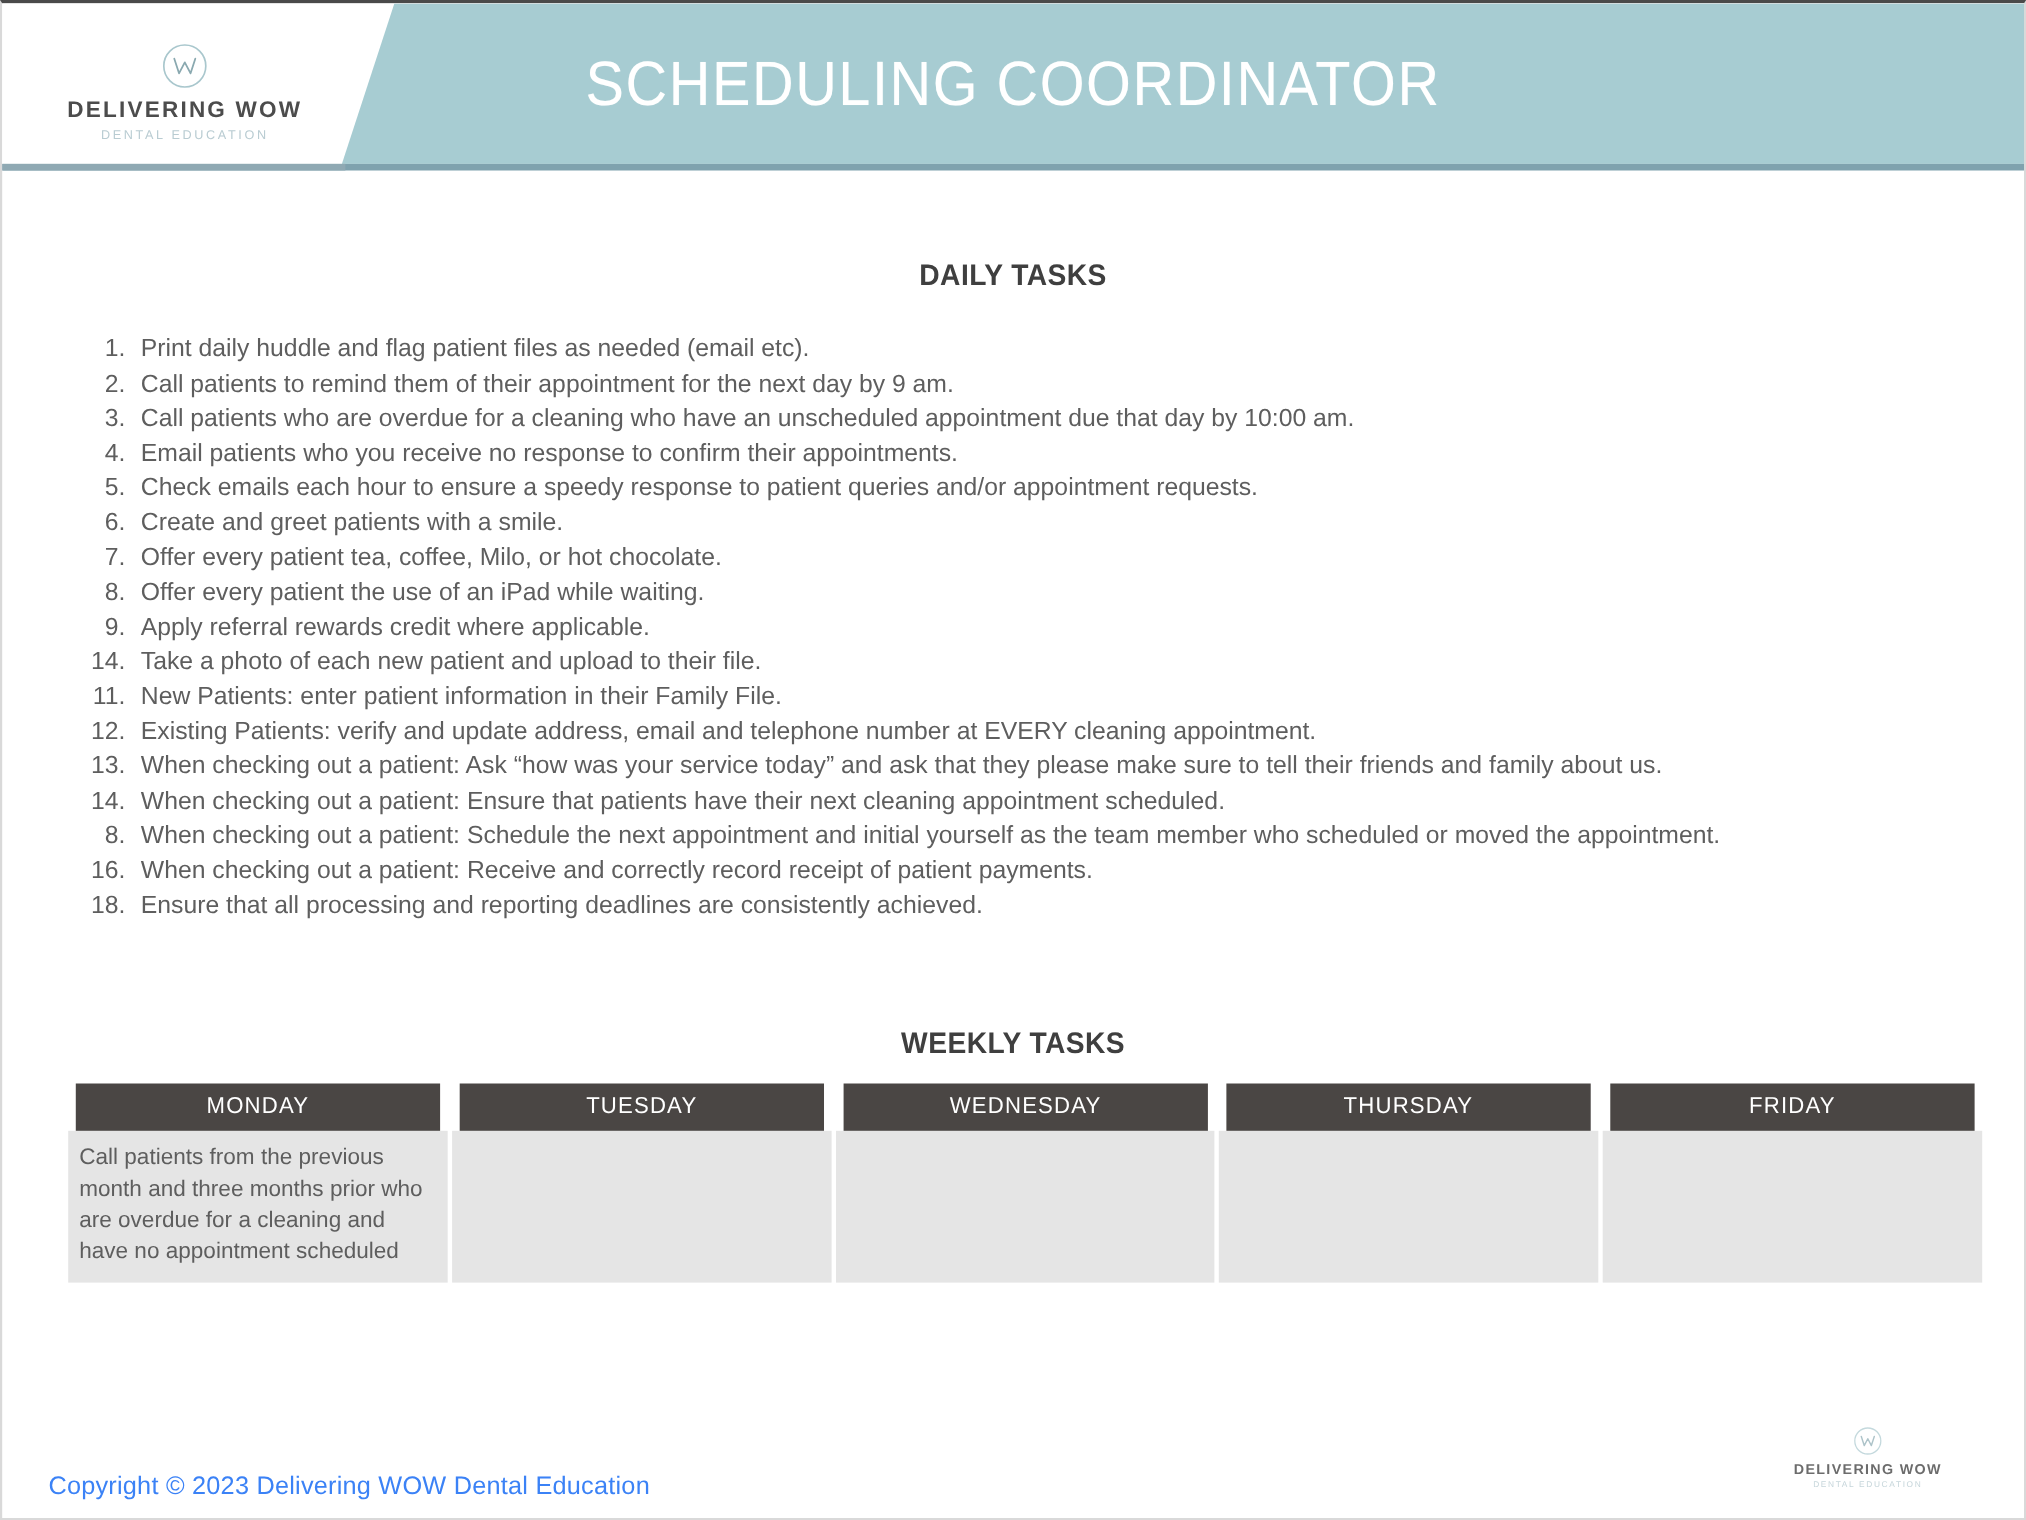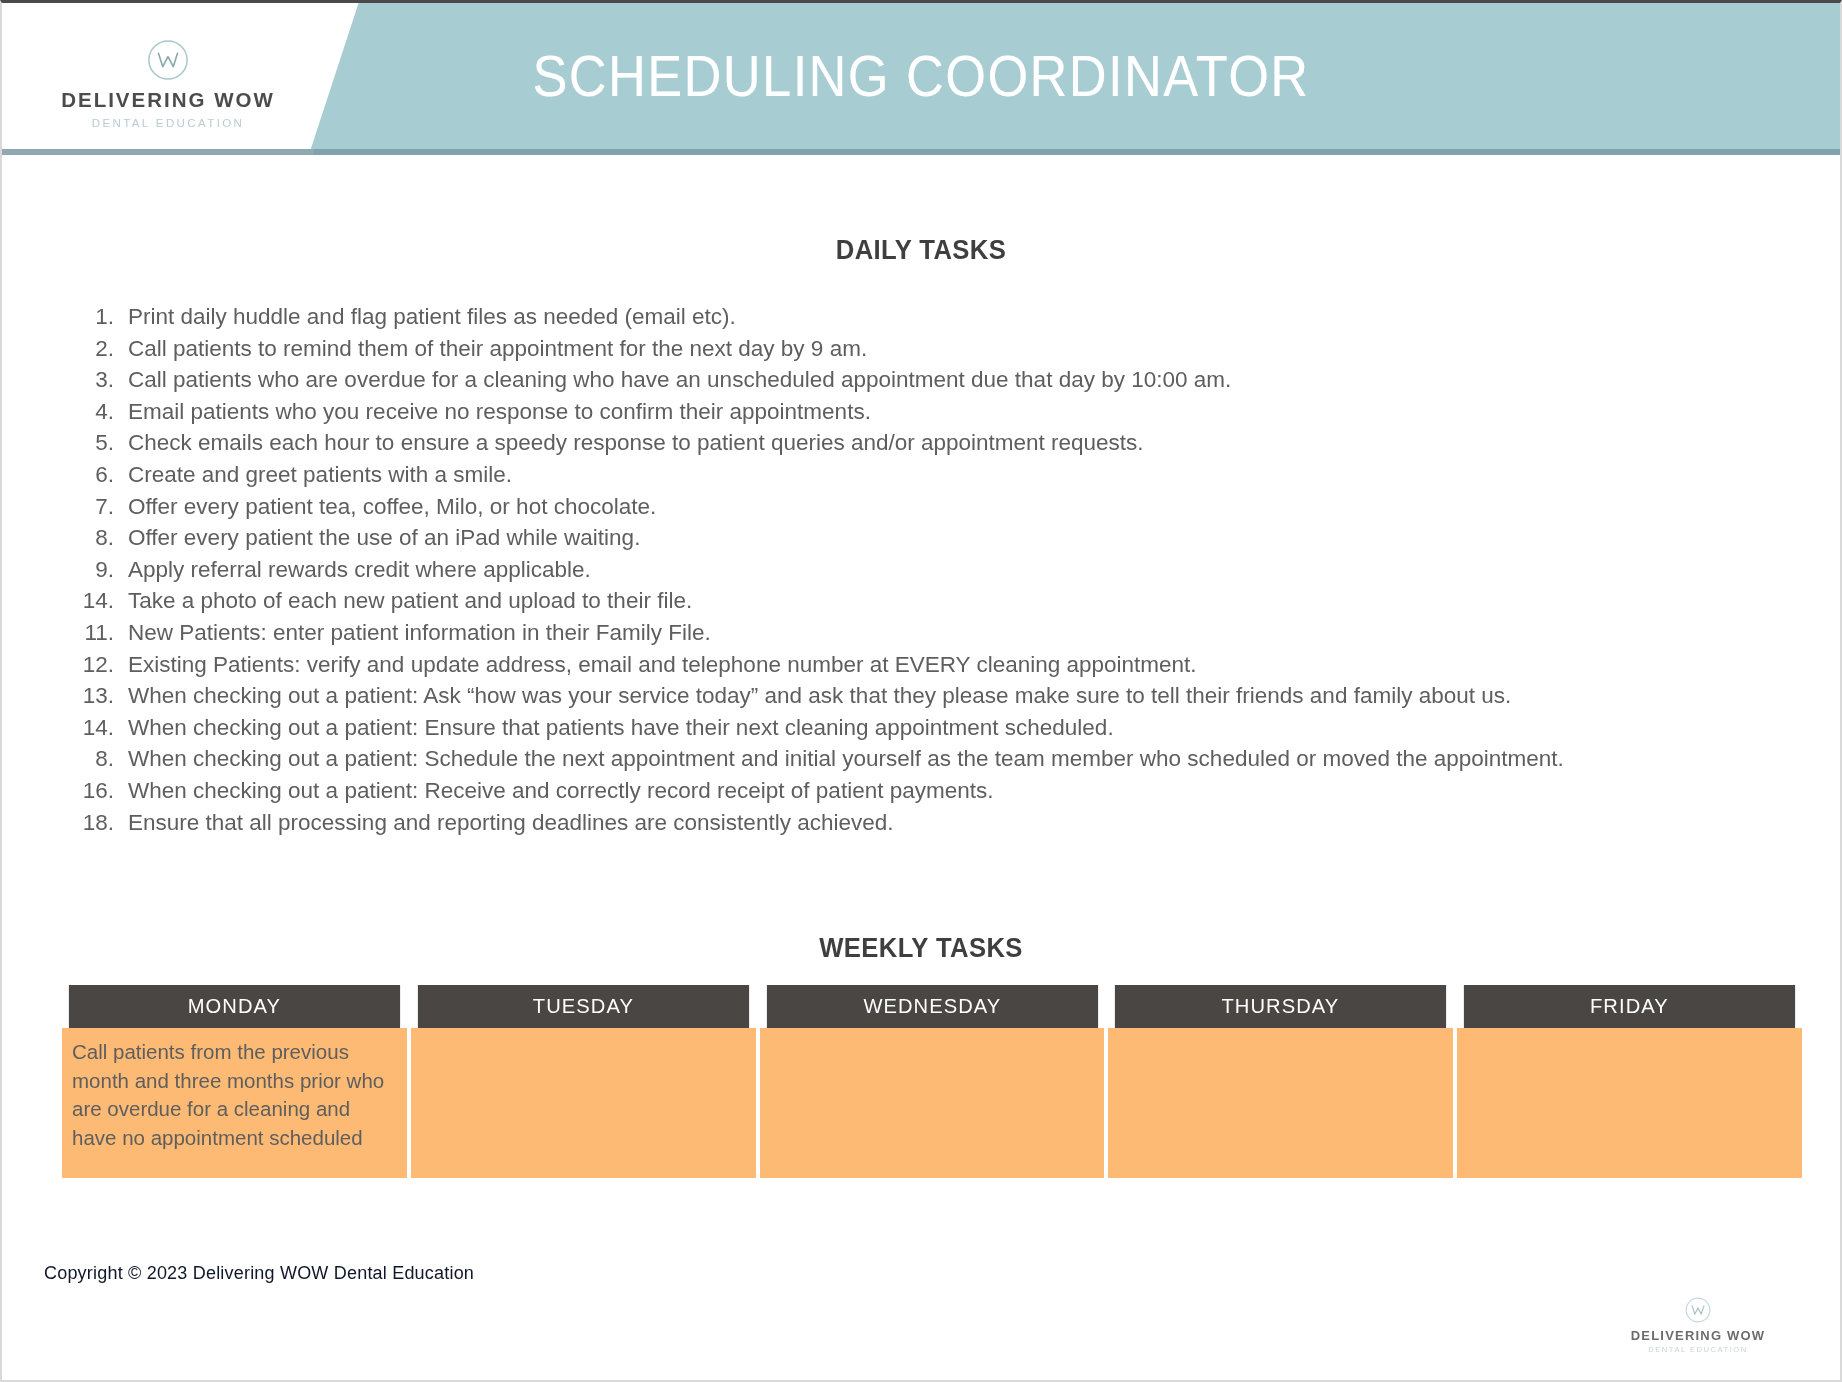--- a/index.html
+++ b/index.html
@@ -162,36 +162,36 @@
     padding: 13px 0 13px 10px;
     font-size: 20.5px;
     color: #5e5e5e;
   }
   .wt-body-row {
     display: flex;
     gap: 4px;
   }
   .wt-cell {
     flex: 1 1 0;
-    background: #fdba74;
+    background: #e5e5e5;
     min-height: 108px;
-    padding: 10px 12px 26px 10px;
+    padding: 10px 12px 14px 10px;
     box-sizing: border-box;
     font-size: 20.5px;
     line-height: 28.5px;
     color: #5e5e5e;
   }
 
   
   .footer-copy {
     position: absolute;
     left: 42px;
-    top: 1260px;
-    font-size: 18px;
-    color: #0f172a;
+    top: 1334px;
+    font-size: 23px;
+    color: #3b82f6;
     letter-spacing: 0.2px;
   }
   .logo-bottom {
     position: absolute;
     right: 52px;
     top: 1294px;
     width: 180px;
     text-align: center;
     line-height: 1;
     opacity: 0.82;

